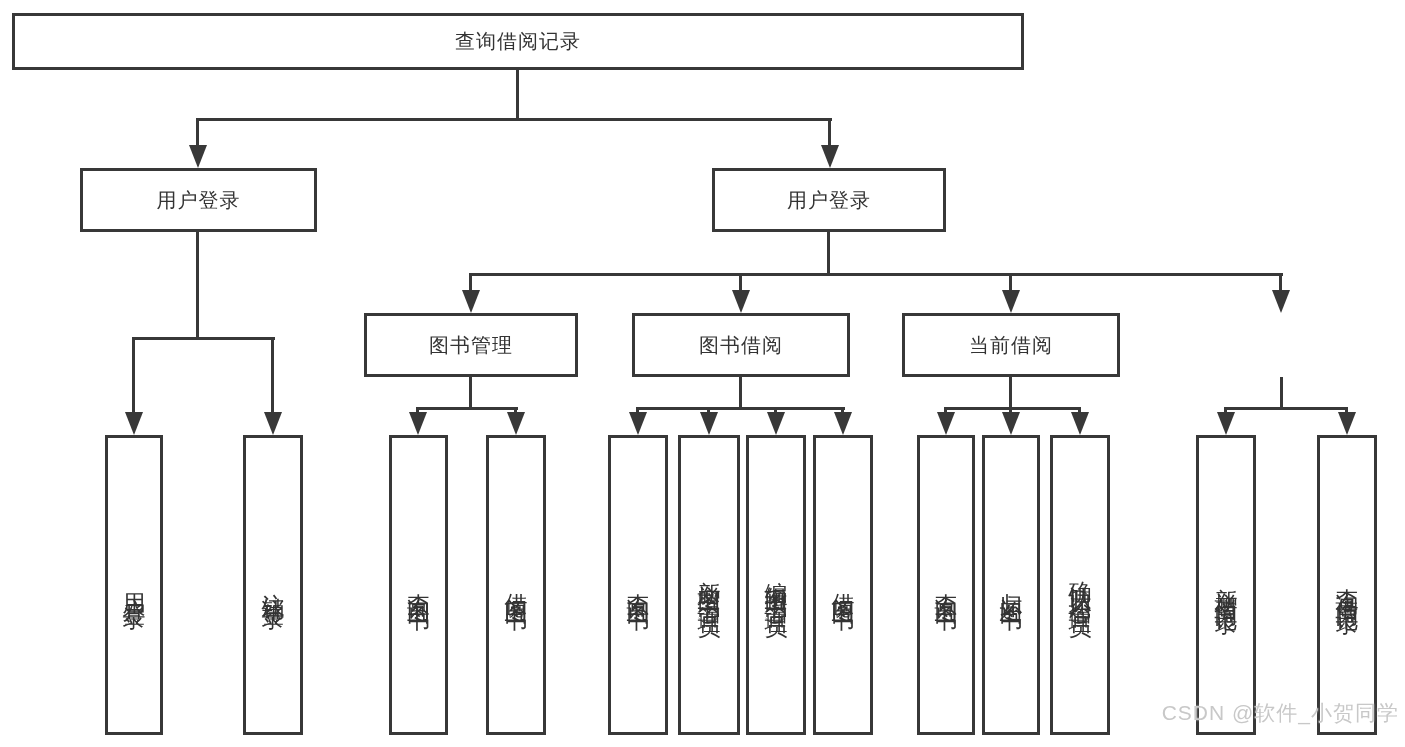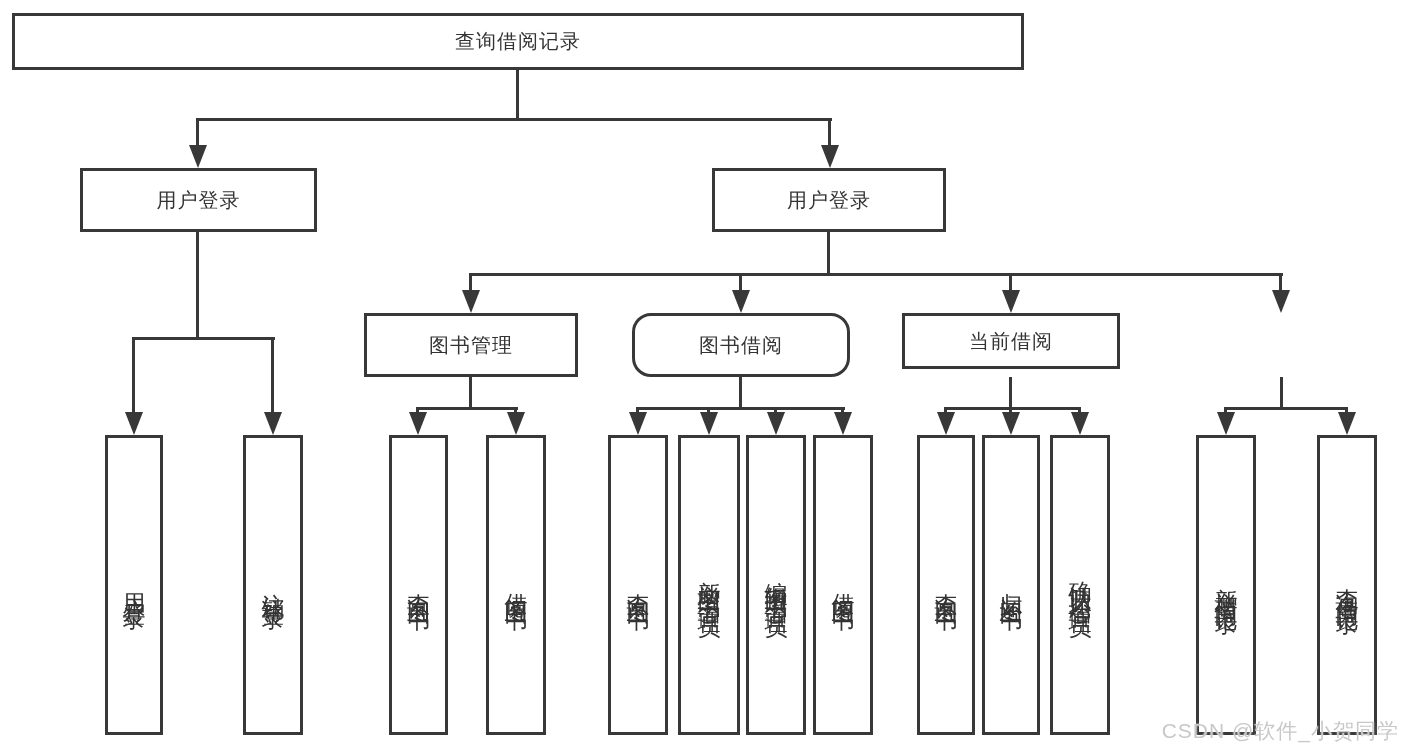--- a/index.html
+++ b/index.html
@@ -55,21 +55,21 @@
     position: absolute;
     width: 0;
     height: 0;
     border-left: 9px solid transparent;
     border-right: 9px solid transparent;
     border-top: 23px solid var(--line, #383838);
   }
   .watermark {
     position: absolute;
     right: 6px;
-    bottom: 2px;
+    bottom: 20px;
     font-size: 21px;
     color: var(--wm, #c8c8c8);
     text-shadow: 0 0 2px #ffffff;
     z-index: 10;
     letter-spacing: 1px;
   }
 </style>
 </head>
 <body>
 
@@ -82,24 +82,24 @@
   <div class="hbox" style="left:80px; top:168px; width:237px; height:64px;">
     <span>用户登录</span>
   </div>
   <div class="hbox" style="left:712px; top:168px; width:234px; height:64px;">
     <span>用户登录</span>
   </div>
 
   <div class="hbox" style="left:364px; top:313px; width:214px; height:64px;">
     <span>图书管理</span>
   </div>
-  <div class="hbox" style="left:632px; top:313px; width:218px; height:64px;border-radius:19px;">
+  <div class="hbox" style="left:632px; top:313px; width:218px; height:64px;">
     <span>图书借阅</span>
   </div>
-  <div class="hbox" style="left:902px; top:313px; width:218px; height:56px;">
+  <div class="hbox" style="left:902px; top:313px; width:218px; height:64px;">
     <span>当前借阅</span>
   </div>
 
   <div class="vbox" style="left:105px; width:58px;">
     <span class="vtext">用户登录</span>
   </div>
   <div class="vbox" style="left:243px; width:60px;">
     <span class="vtext">注销登录</span>
   </div>
 

